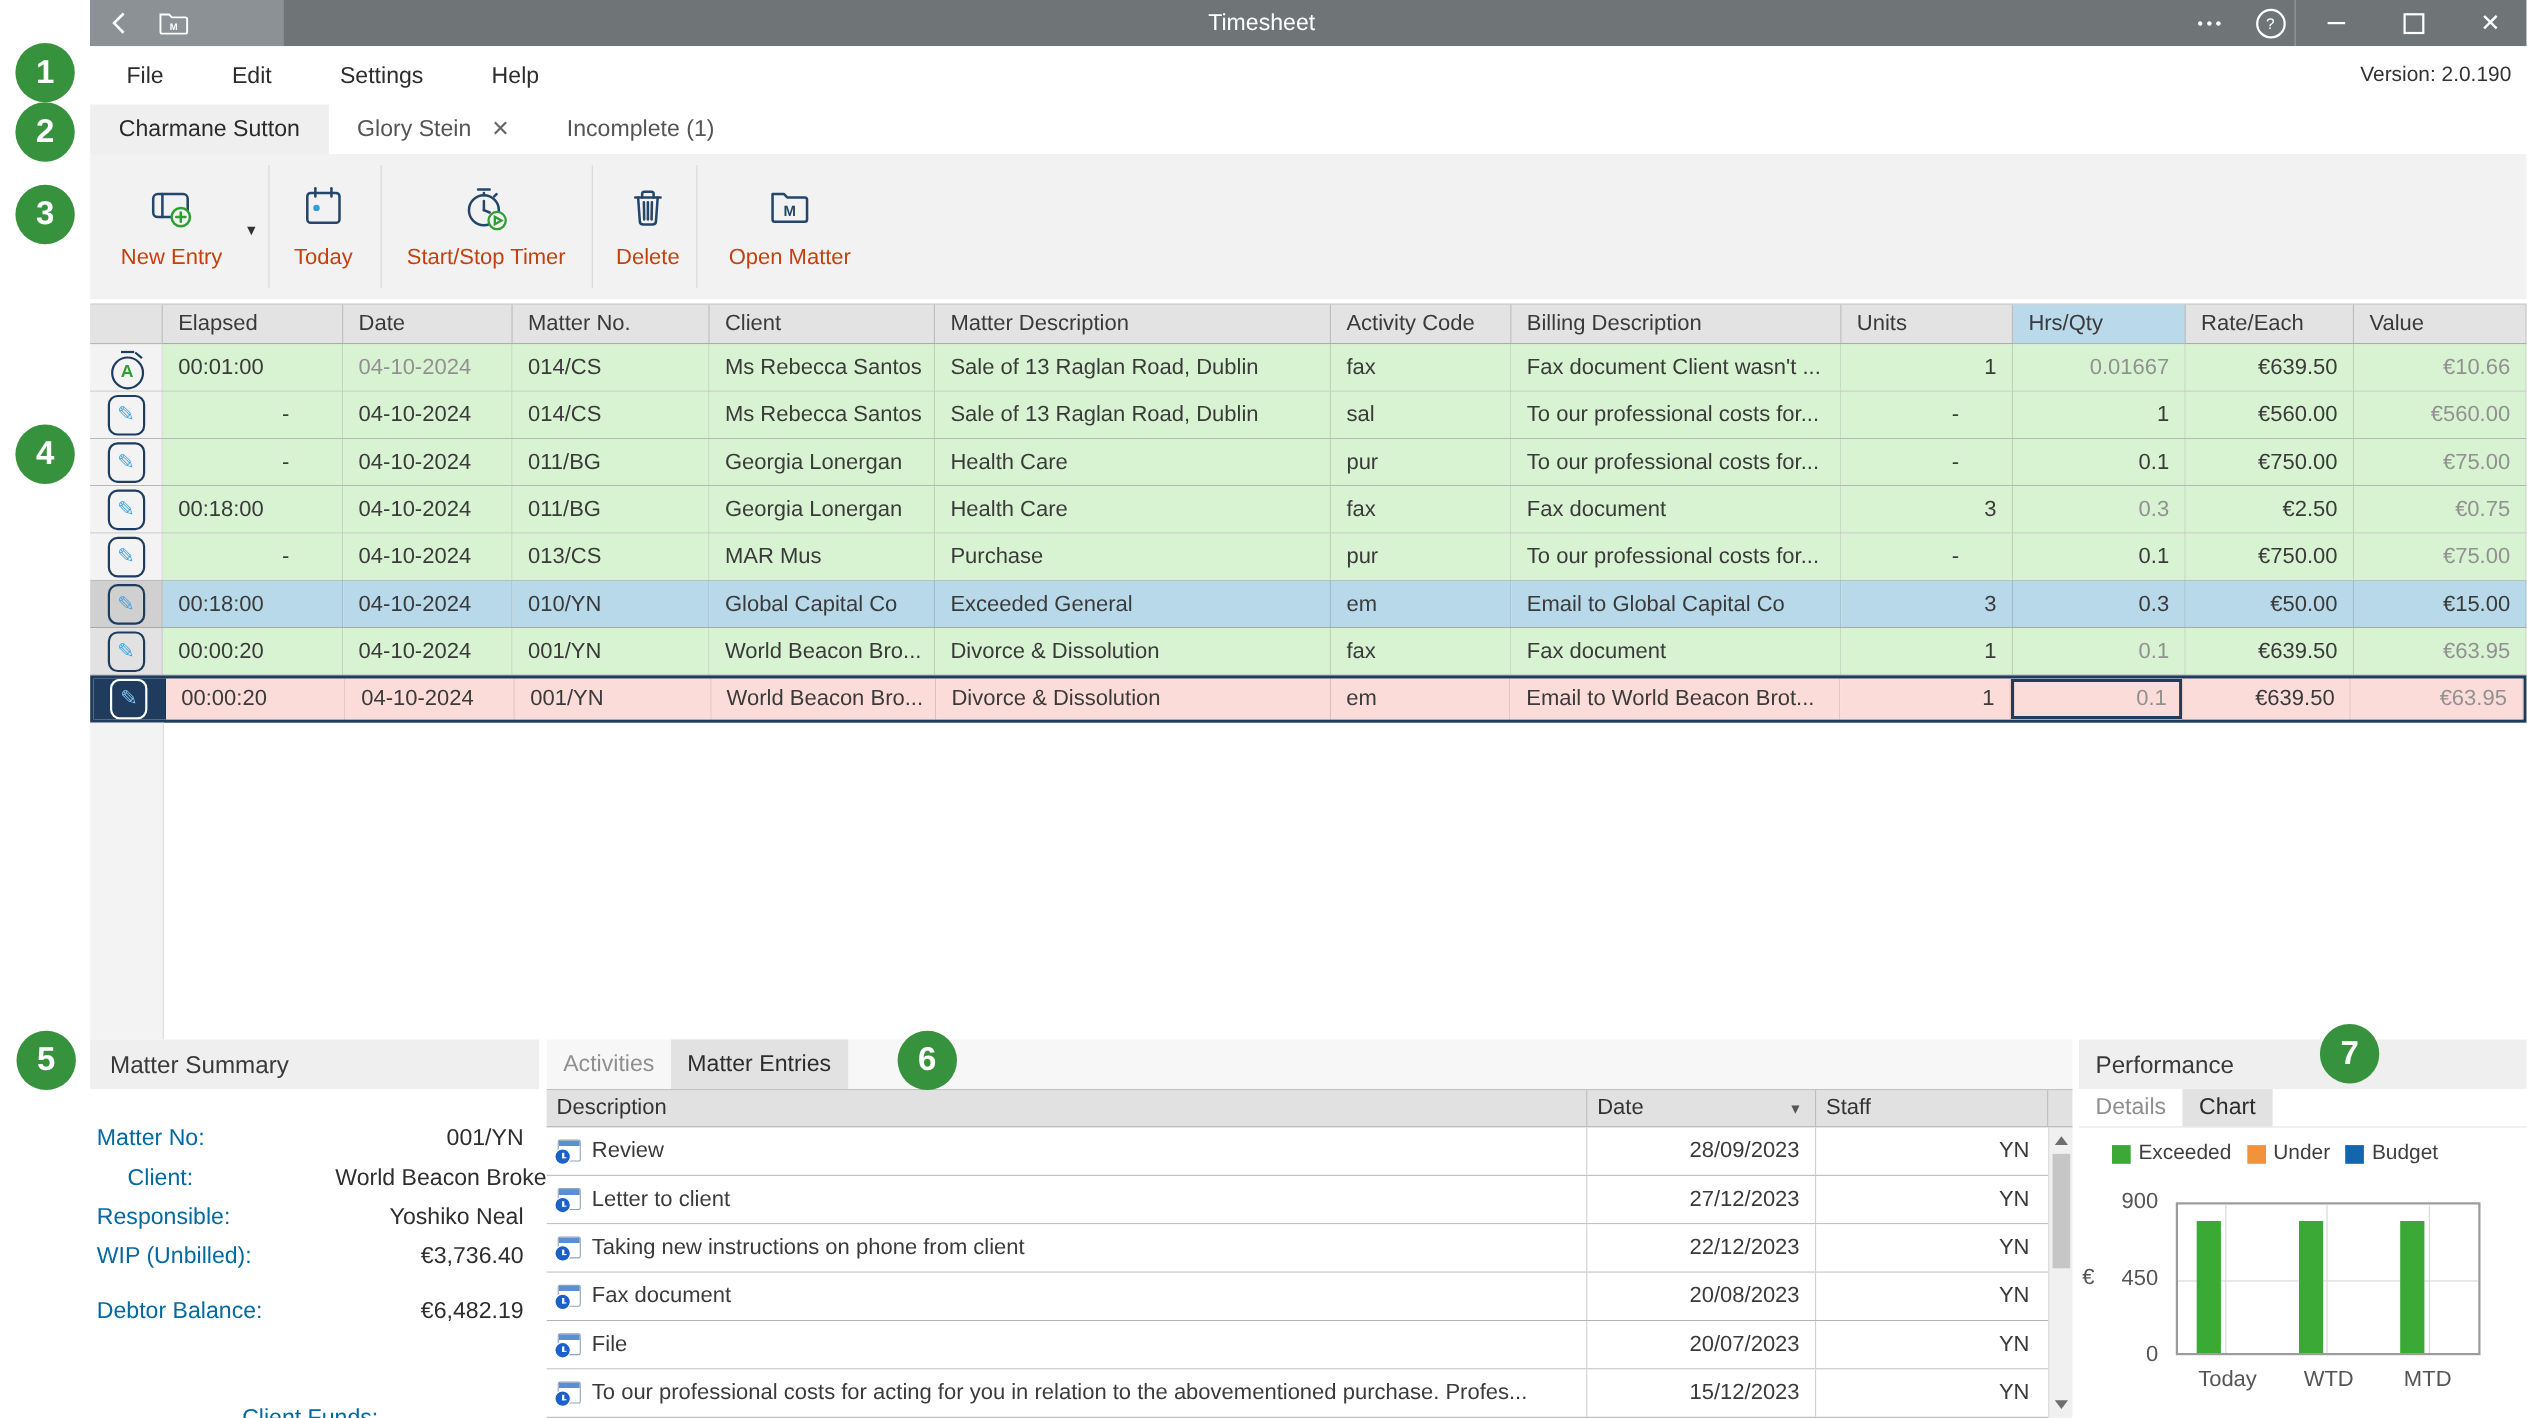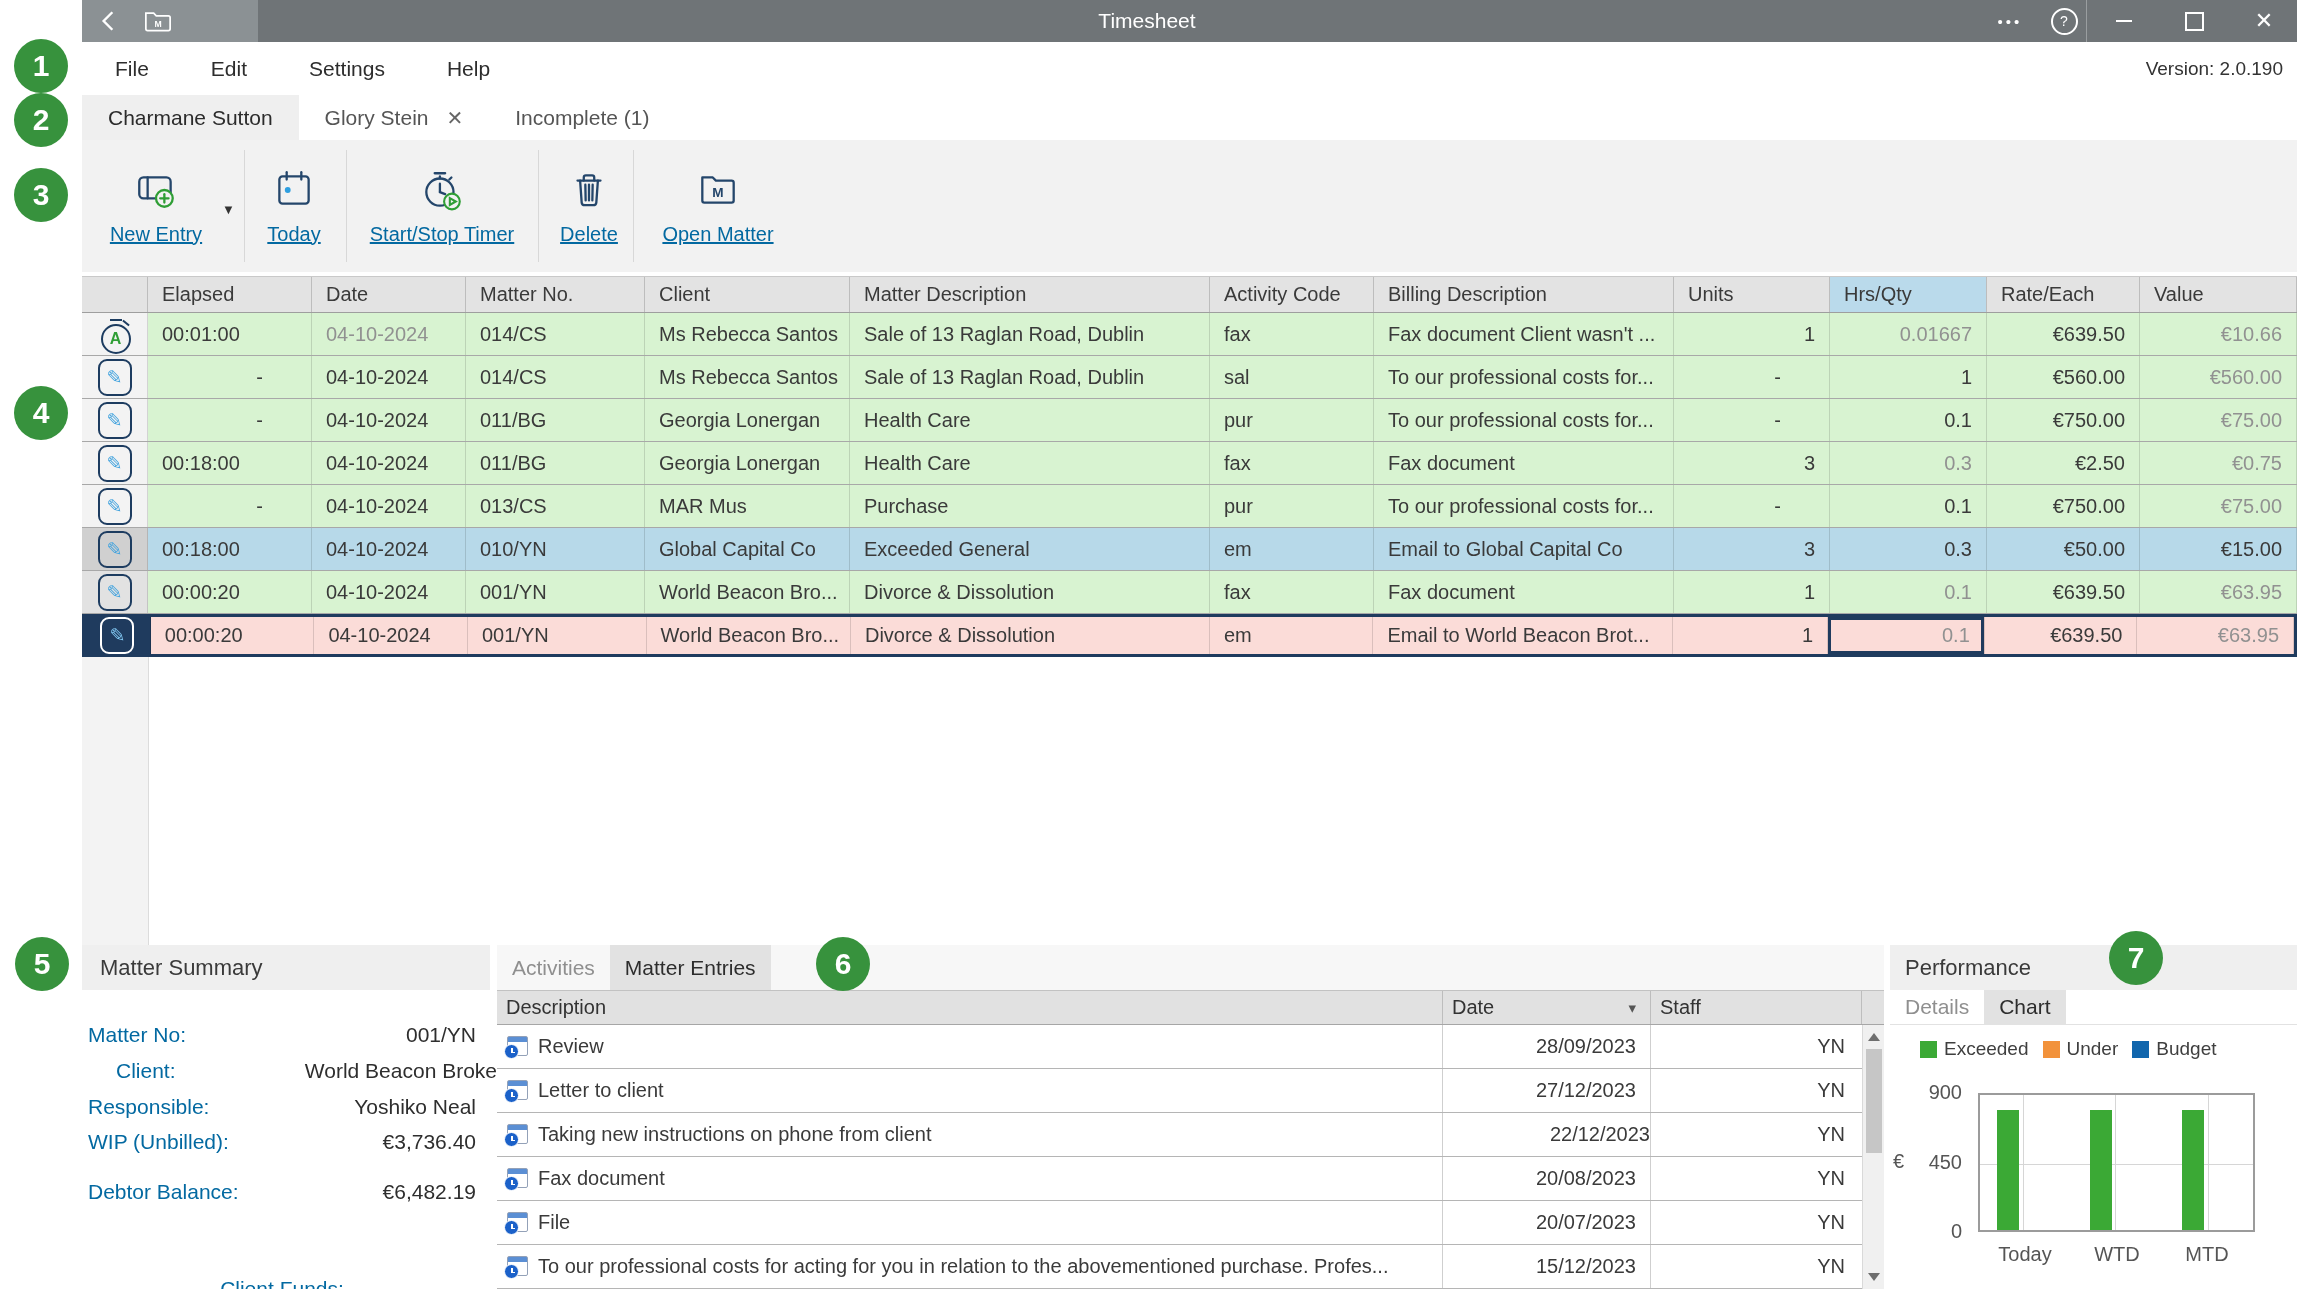--- a/index.html
+++ b/index.html
@@ -21,21 +21,21 @@
   #menu-items{display:flex;gap:62px;margin-left:33px;font-size:21px;color:#2d2d2d;}
   #version{position:absolute;right:14px;top:0;height:53px;display:flex;align-items:center;font-size:19px;color:#333;}
   
   #tabrow{left:82px;top:95px;width:2215px;height:45px;background:#fff;display:flex;align-items:stretch;font-size:21px;}
   .doc-tab{display:flex;align-items:center;padding:0 26px;color:#555;white-space:nowrap;}
   .doc-tab.active{background:#efefef;color:#2b2b2b;}
   .tab-close{margin-left:18px;color:#666;font-size:20px;}
   
   #toolbar{left:82px;top:140px;width:2215px;height:132px;background:#f2f2f2;}
   .tbtn{position:absolute;top:0;height:132px;display:flex;flex-direction:column;align-items:center;justify-content:center;gap:6px;}
-  .tbtn .lbl{font-size:20px;color:#0369a1;white-space:nowrap;text-decoration:underline;}
+  .tbtn .lbl{font-size:20px;color:#c2410c;white-space:nowrap;}
   .tsep{position:absolute;top:10px;width:1px;height:112px;background:#d8d8d8;}
   .caret{position:absolute;font-size:13px;color:#333;}
   
   #grid{left:82px;top:276px;width:2215px;}
   .grow{position:absolute;left:0;display:flex;width:2215px;box-sizing:border-box;}
   .gcell{box-sizing:border-box;height:100%;display:flex;align-items:center;padding:0 14px;font-size:20px;
          border-right:1px solid rgba(0,0,0,0.13);overflow:hidden;white-space:nowrap;}
   .ghead{background:#e3e3e3;border-top:1px solid #c9c9c9;border-bottom:1px solid #9e9e9e;}
   .ghead .gcell{border-right:1px solid #bdbdbd;color:#3a3a3a;}
   .ghead .gcell.hl{background:#badaeb;}
@@ -451,21 +451,21 @@
       <div class="en-cell" style="left: 1154px; width: 210px; justify-content: flex-end; padding-right: 16px; border-right: none;">YN</div>
     </div>
     <div class="en-row abs" style="left: 497px; top: 1113px; width: 1365px;">
       <div class="en-cell" style="left: 0px; width: 946px;">
         <span class="calclock">
           <span class="cal"></span>
           <span class="clk"></span>
         </span>
         <span>Taking new instructions on phone from client</span>
       </div>
-      <div class="en-cell" style="left: 946px; width: 208px; justify-content: flex-end; ">22/12/2023</div>
+      <div class="en-cell" style="left: 946px; width: 208px; justify-content: flex-end; padding-right: 14px;">22/12/2023</div>
       <div class="en-cell" style="left: 1154px; width: 210px; justify-content: flex-end; padding-right: 16px; border-right: none;">YN</div>
     </div>
     <div class="en-row abs" style="left: 497px; top: 1157px; width: 1365px;">
       <div class="en-cell" style="left: 0px; width: 946px;">
         <span class="calclock">
           <span class="cal"></span>
           <span class="clk"></span>
         </span>
         <span>Fax document</span>
       </div>

